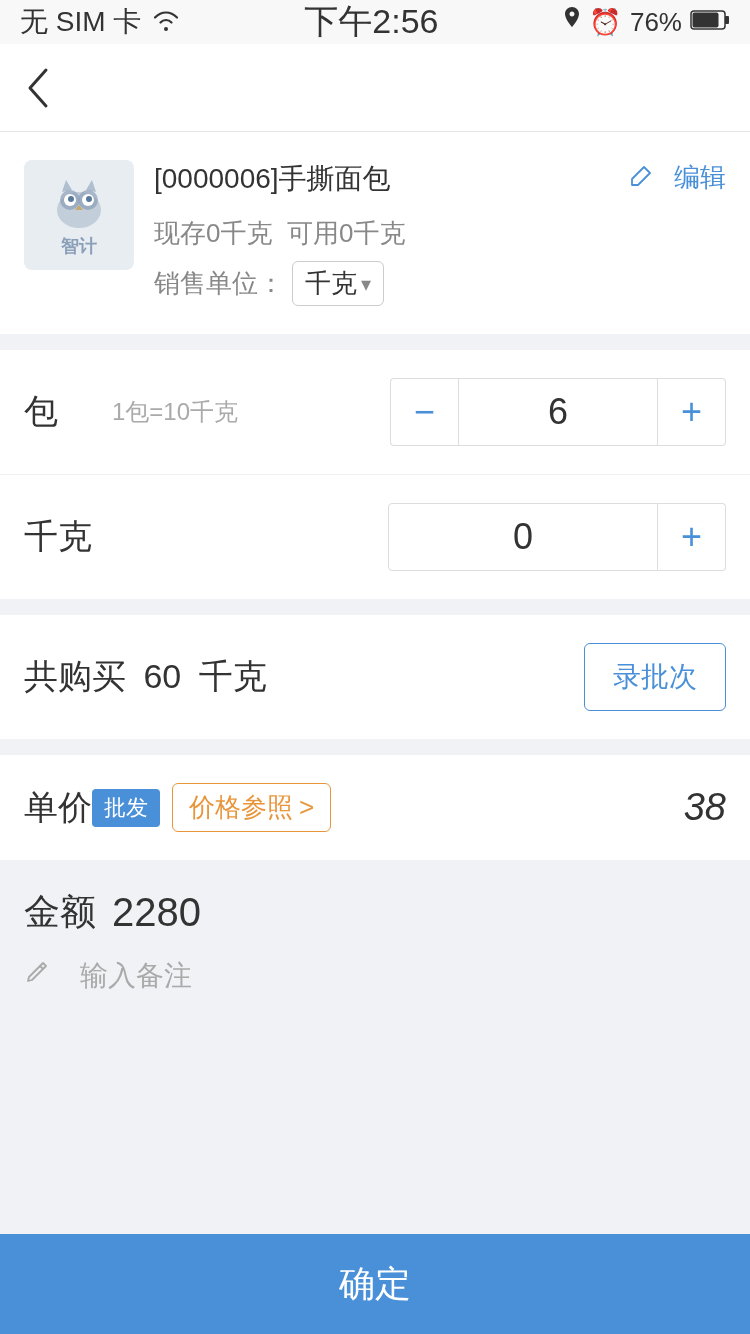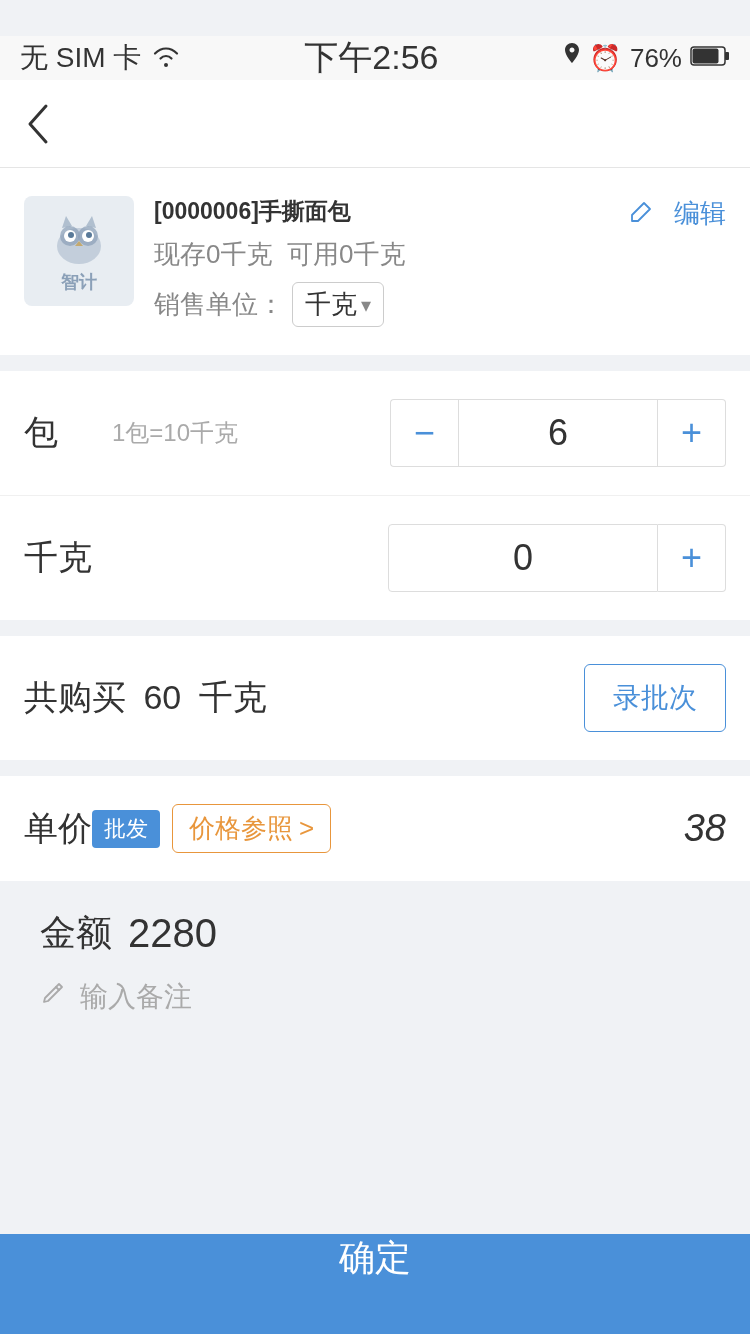--- a/index.html
+++ b/index.html
@@ -17,21 +17,20 @@
     .status-bar {
       width: 100%;
       height: 44px;
       background: #f8f8f8;
       display: flex;
       align-items: center;
       justify-content: space-between;
       padding: 0 20px;
       font-size: 28px;
       color: #333;
-      margin-top: 36px;
     }
     .status-left { display: flex; align-items: center; gap: 10px; }
     .status-center { font-size: 34px; font-weight: 400; text-align: center; }
     .status-right { display: flex; align-items: center; gap: 8px; font-size: 26px; }
 
     
     .nav-bar {
       width: 100%;
       height: 88px;
       background: #fff;
@@ -86,24 +85,24 @@
     .owl-logo {
       display: flex;
       flex-direction: column;
       align-items: center;
       color: #8ba0b8;
       font-size: 48px;
       justify-content: space-between;
     }
     .product-info { flex: 1; }
     .product-name {
-      font-size: 23px;
-      color: #333;
-      font-weight: 700;
-      margin-bottom: 10px;
+      font-size: 28px;
+      color: #333;
+      font-weight: 400;
+      margin-bottom: 18px;
     }
     .product-stock {
       font-size: 26px;
       color: #888;
       margin-bottom: 10px;
     }
     .product-unit {
       display: flex;
       align-items: center;
       font-size: 26px;
@@ -254,58 +253,58 @@
       margin-left: auto;
       font-size: 38px;
       color: #333;
       font-weight: 500;
       font-style: italic;
     }
 
     
     .amount-section {
       background: #f0f2f5;
-      padding: 28px 24px 12px 40px;
+      padding: 28px 24px 12px 24px;
     }
     .amount-row {
       display: flex;
       align-items: center;
       font-size: 36px;
       color: #333;
       margin-bottom: 20px;
     }
     .amount-label { font-weight: 500; margin-right: 16px; }
     .amount-value { font-size: 40px; font-weight: 500; }
     .remark-row {
       display: flex;
       align-items: center;
       font-size: 28px;
       color: #aaa;
-      gap: 12px;
+      gap: 28px;
     }
     .pencil-icon { font-size: 28px; color: #aaa; }
 
     
     .empty-space {
       flex: 1;
       background: #f0f2f5;
       min-height: 300px;
     }
 
     
     .confirm-btn {
       width: 100%;
       height: 100px;
       background: #4a90d9;
       border: none;
       font-size: 36px;
       color: #fff;
       cursor: pointer;
       display: flex;
-      align-items: flex-start;
+      align-items: center;
       justify-content: center;
       position: fixed;
       bottom: 0;
       left: 0;
     }
 
     .page-wrapper {
       display: flex;
       flex-direction: column;
       min-height: 1334px;

